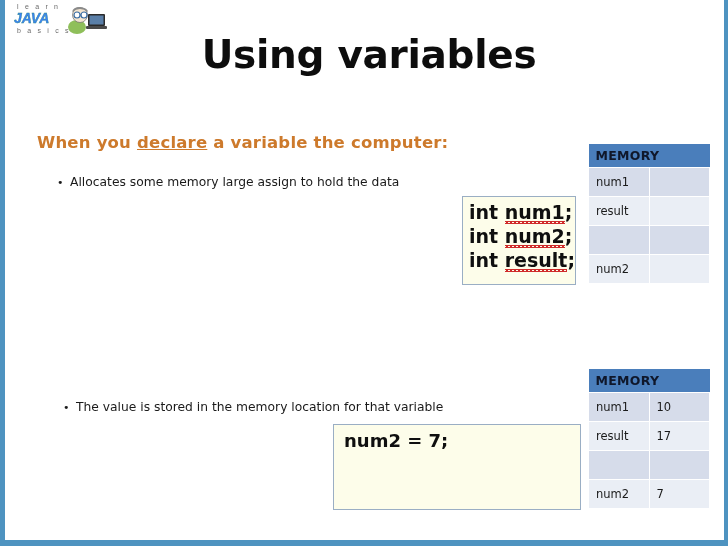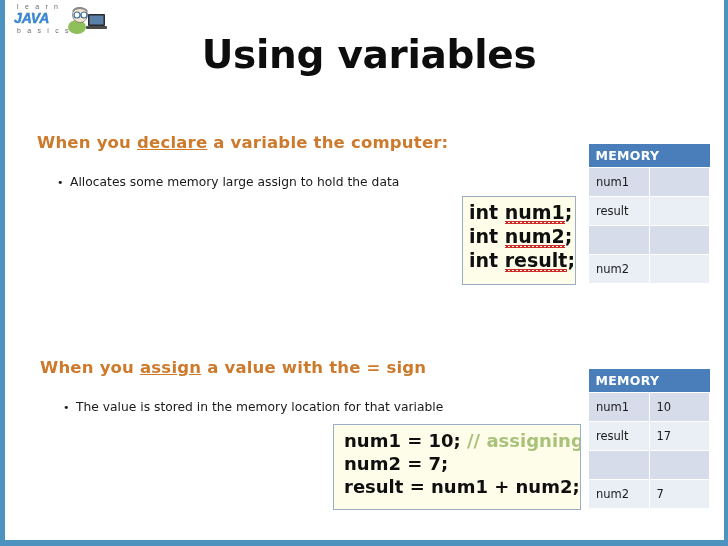--- a/index.html
+++ b/index.html
@@ -180,21 +180,21 @@
   .memory-table {
     position: absolute;
     width: 122px;
     border-collapse: collapse;
     font-family: "DejaVu Sans", sans-serif;
     font-size: 11.5px;
     table-layout: fixed;
   }
   .memory-table th {
     background: #4a7ebb;
-    color: #ffffff;
+    color: #0f172a;
     font-weight: bold;
     font-size: 12.5px;
     text-align: left;
     padding: 4px 6px 4px 7px;
     letter-spacing: 0.3px;
     border: 0;
     height: 14px;
   }
   .memory-table td {
     padding: 4px 0 4px 7px;
@@ -268,32 +268,27 @@
       <td class="name-cell"></td>
       <td class="val-cell"></td>
     </tr>
     <tr class="row-light">
       <td class="name-cell">num2</td>
       <td class="val-cell"></td>
     </tr>
   </tbody>
     </table>
 
-  <div class="section-heading" id="heading-assign">
-    <span>When you </span><u>assign</u><span> a value with the = sign</span>
-  </div>
 
   <div class="bullet" id="bullet-stored">
     <span class="dot">•</span><span>The value is stored in the memory location for that variable</span>
   </div>
 
   <div class="code-box" id="code-assign">
-    <div class="code-line"><span>num1 = 10;</span><span class="comment"> // assigning</span></div>
     <div class="code-line"><span>num2 = 7;</span></div>
-    <div class="code-line"><span>result = num1 + num2;</span></div>
   </div>
 
   <table class="memory-table" id="memory-table-2">
     <tbody>
         <tr>
       <th colspan="2">MEMORY</th>
     </tr>
     <tr class="row-dark">
       <td class="name-cell">num1</td>
       <td class="val-cell">10</td>

